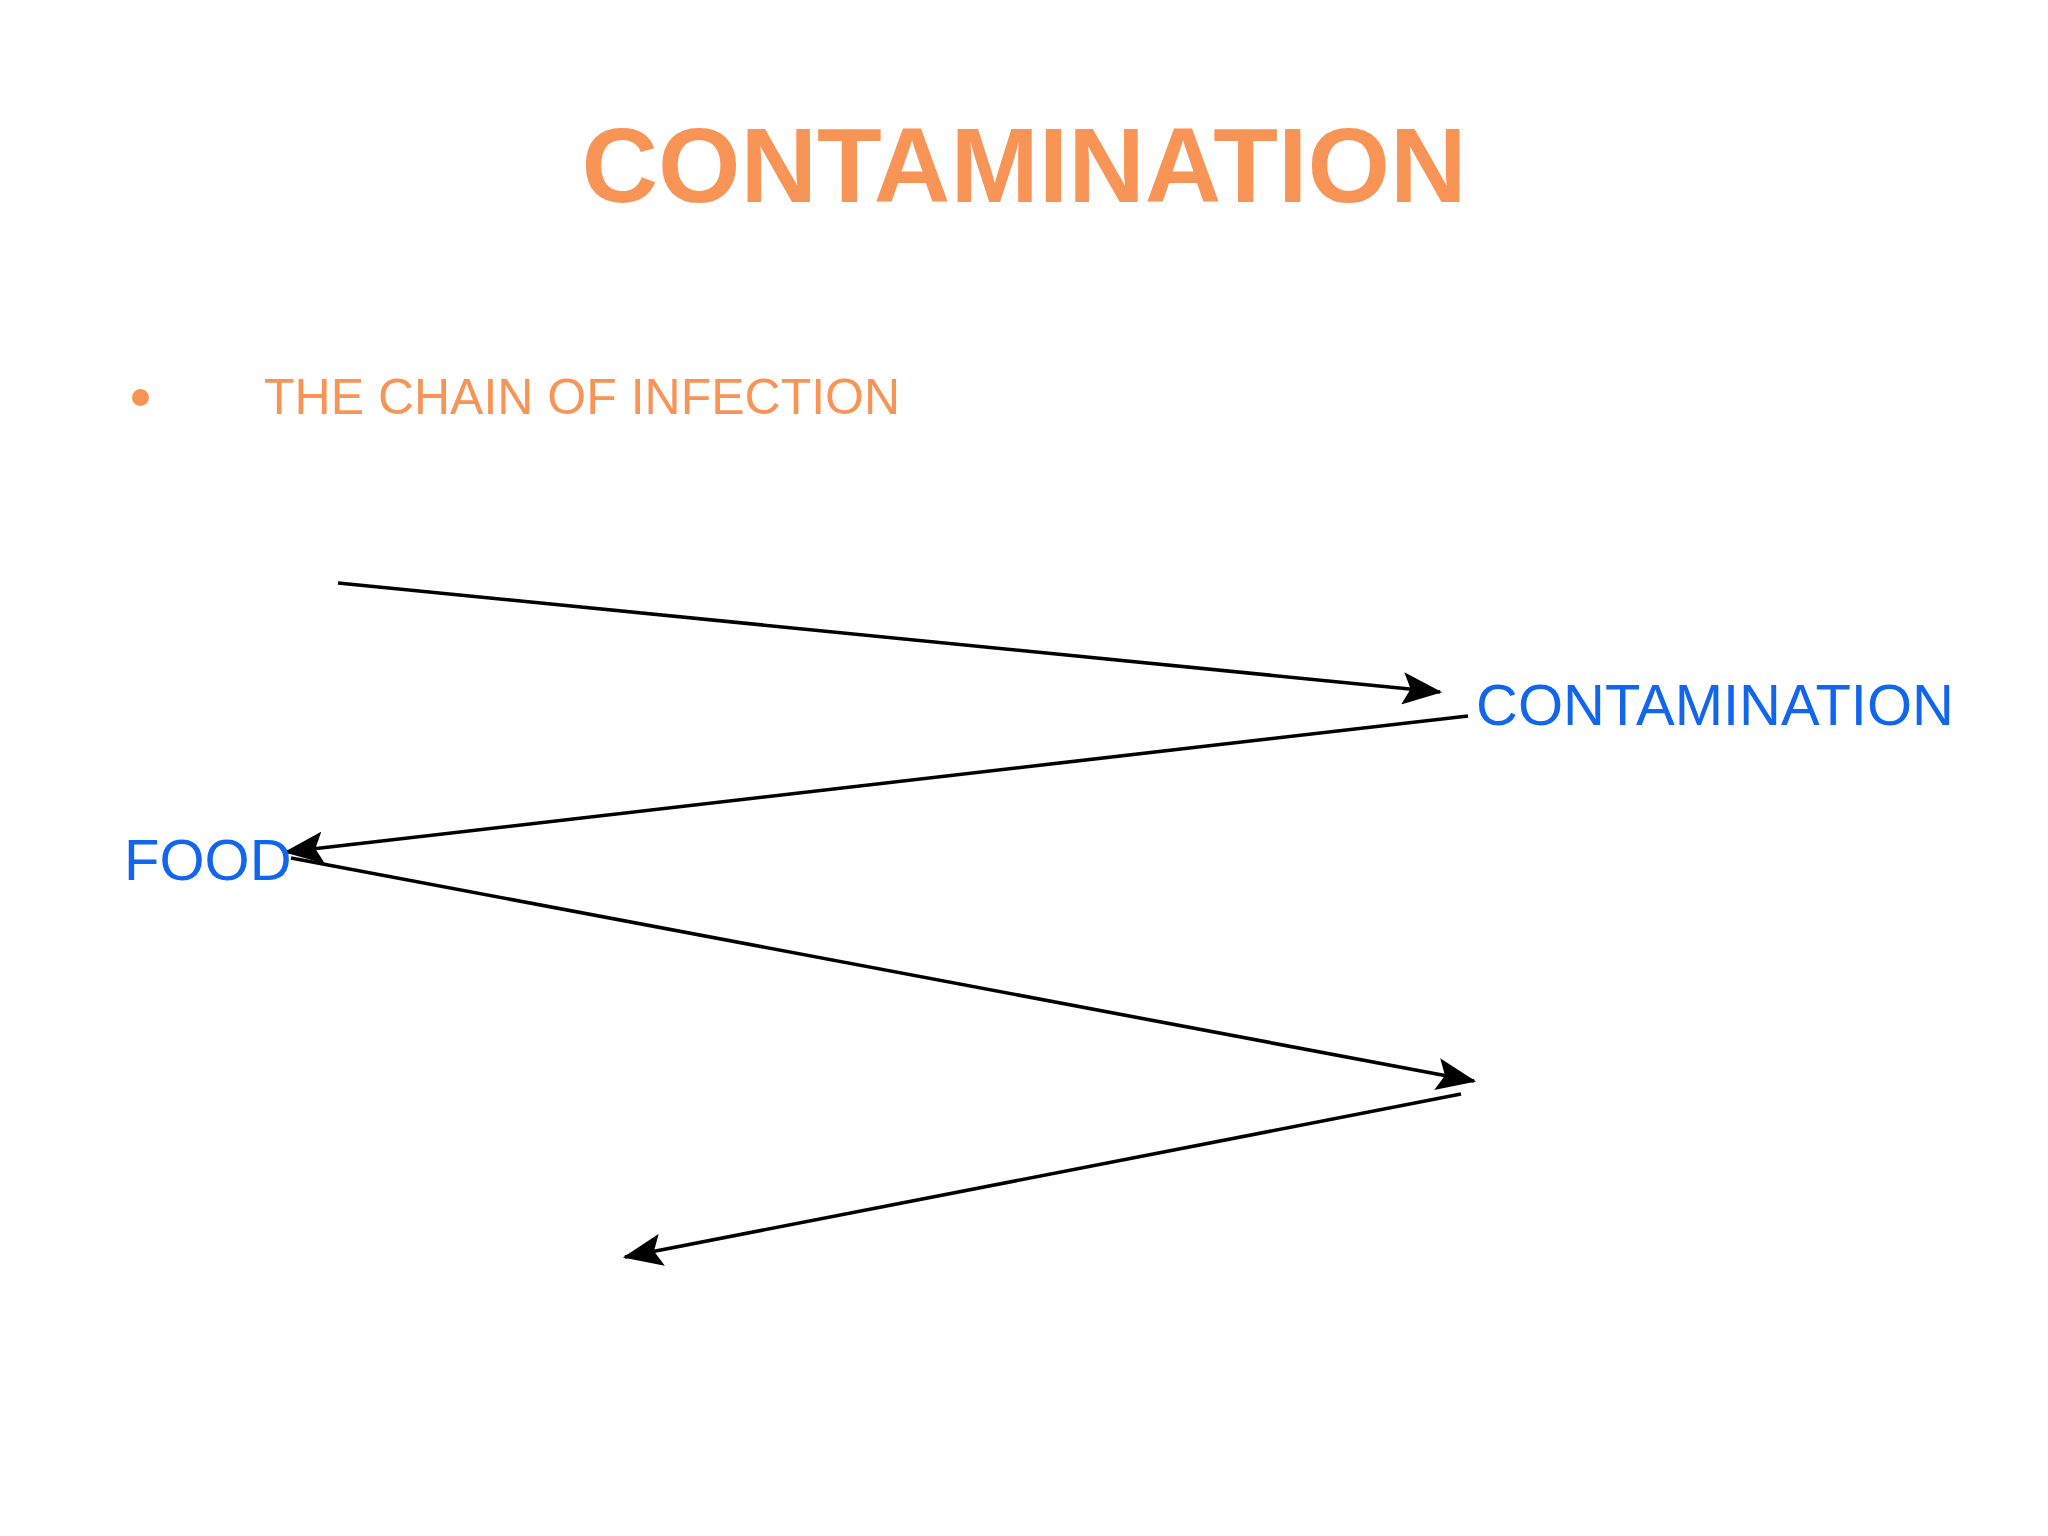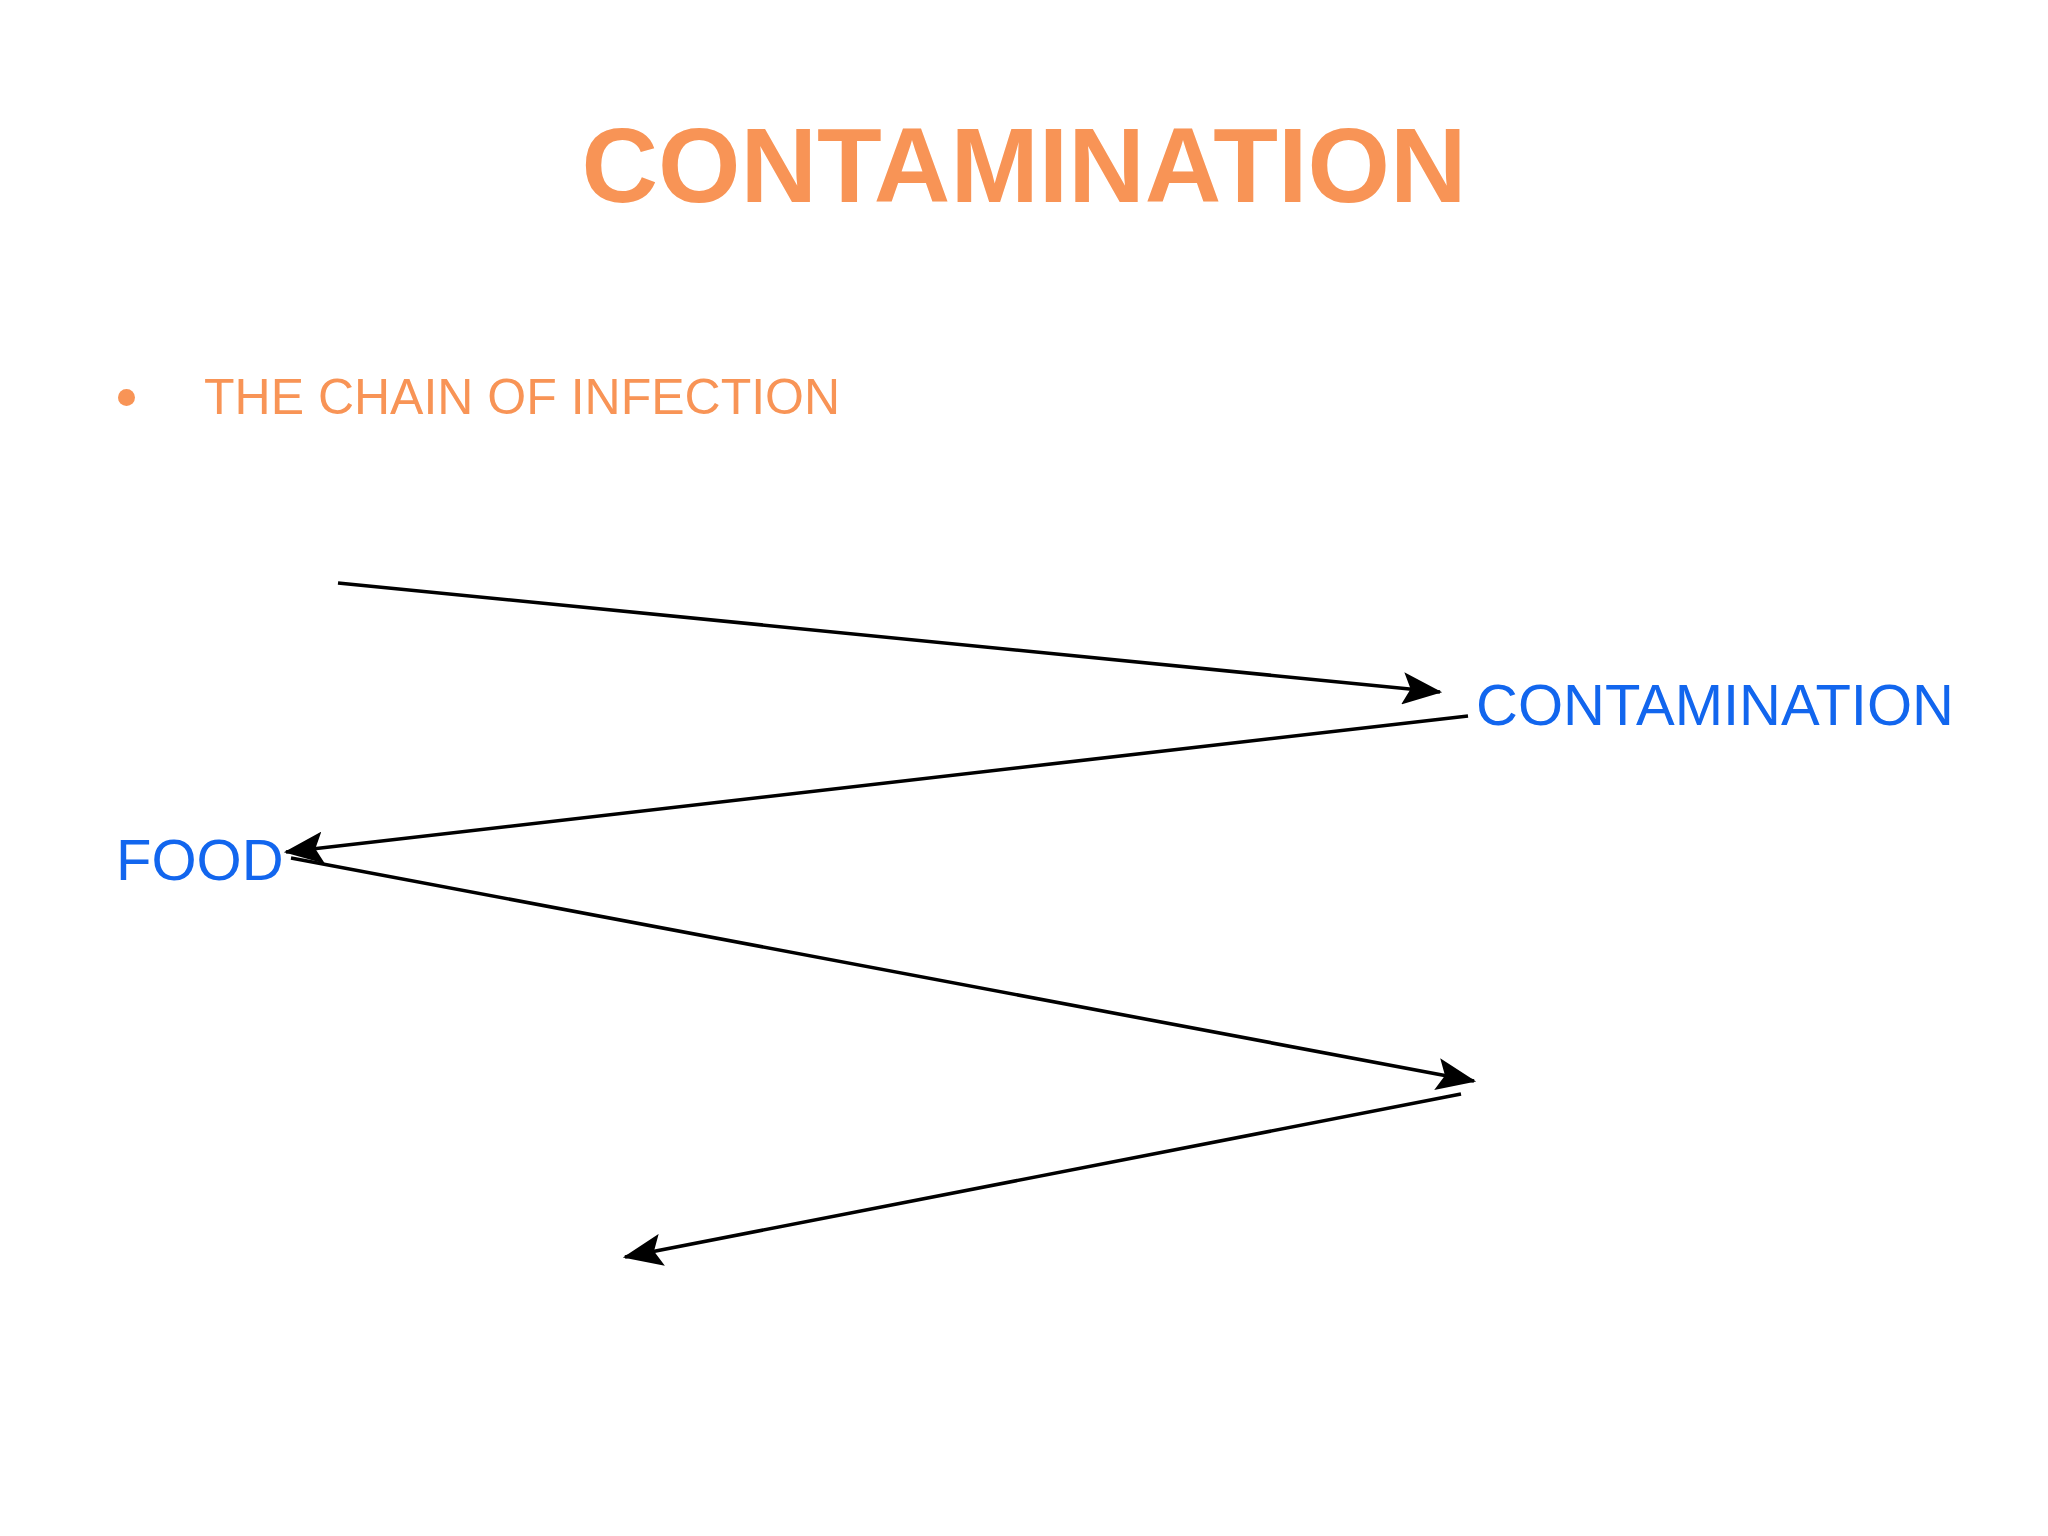--- a/index.html
+++ b/index.html
@@ -31,25 +31,26 @@
     font-size: 106px;
     line-height: 1.0;
     letter-spacing: 0px;
     color: #f89456;
     white-space: nowrap;
   }
 
   
   #bullet-row {
     position: absolute;
-    left: 118px;
+    left: 132px;
     top: 372px;
     display: flex;
     align-items: center;
     white-space: nowrap;
+    gap: 46px;
   }
   #bullet-marker {
     width: 17px;
     height: 17px;
     border-radius: 50%;
     background: #f89456;
     flex: 0 0 auto;
     margin-right: 69px;
   }
   #bullet-text {
@@ -80,21 +81,21 @@
     position: absolute;
     font-family: "Liberation Sans", sans-serif;
     font-size: 58px;
     font-weight: normal;
     color: #1266ee;
     line-height: 1.0;
     white-space: nowrap;
   }
   #node-bacteria       { left: 124px;  top: 522px;  }
   #node-contamination  { left: 1476px; top: 676px;  }
-  #node-food           { left: 116px;  top: 831px;  }
+  #node-food           { left: 124px;  top: 831px;  }
   #node-multiplication { left: 1476px; top: 1062px; }
   #node-food-poisoning { left: 124px;  top: 1294px; }
 </style>
 </head>
 <body>
 
 <div id="slide">
 
   <div id="slide-title">CONTAMINATION</div>
 

